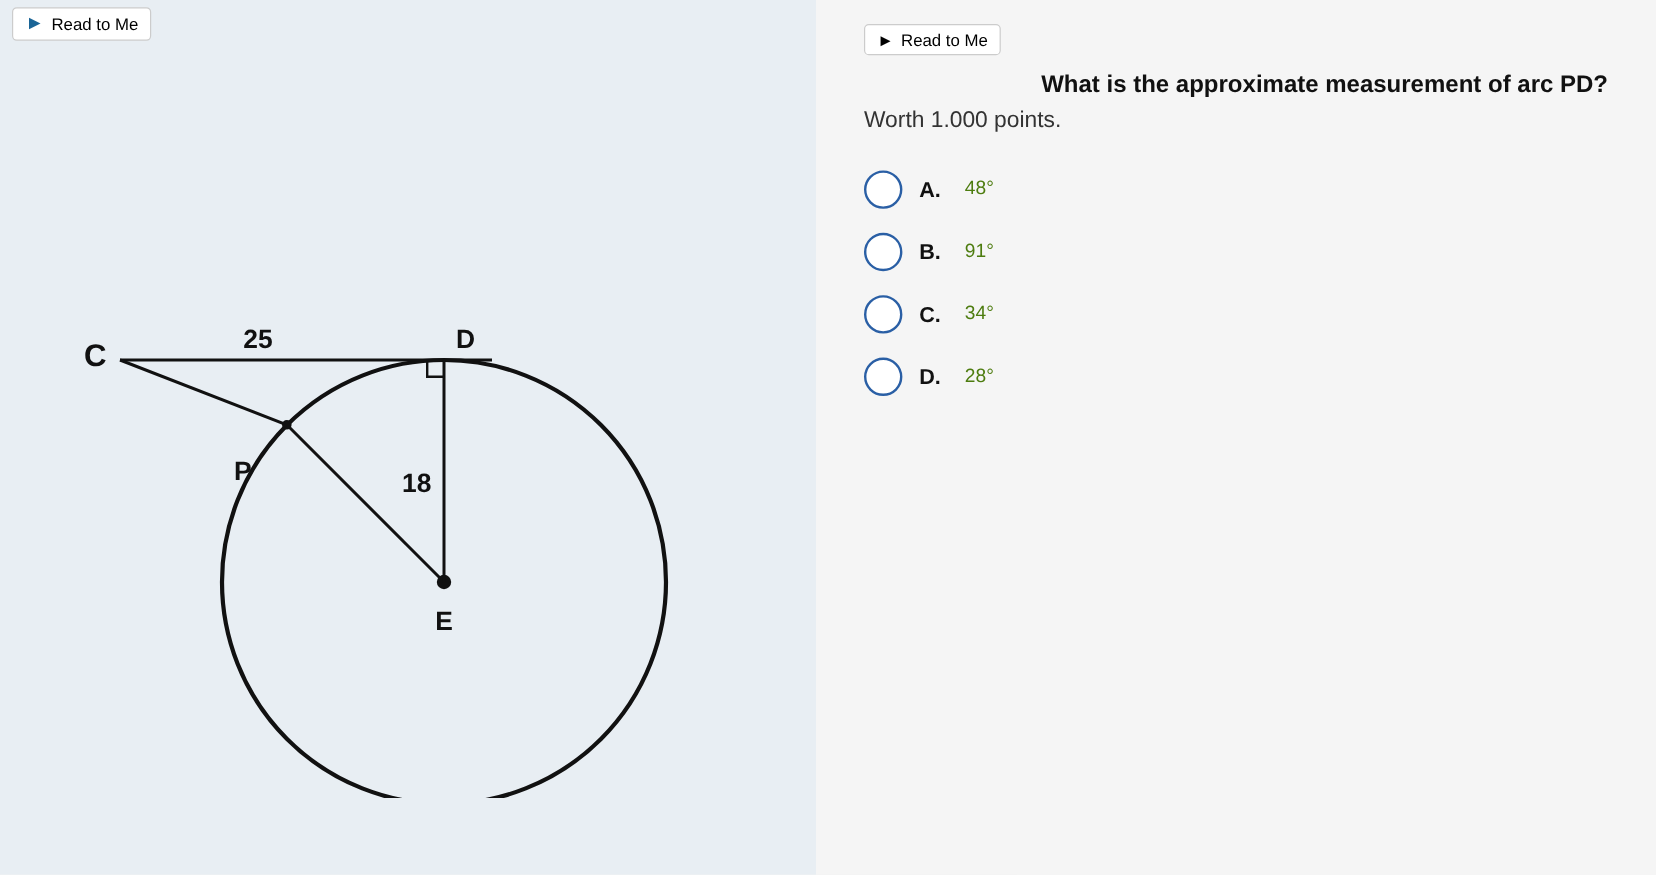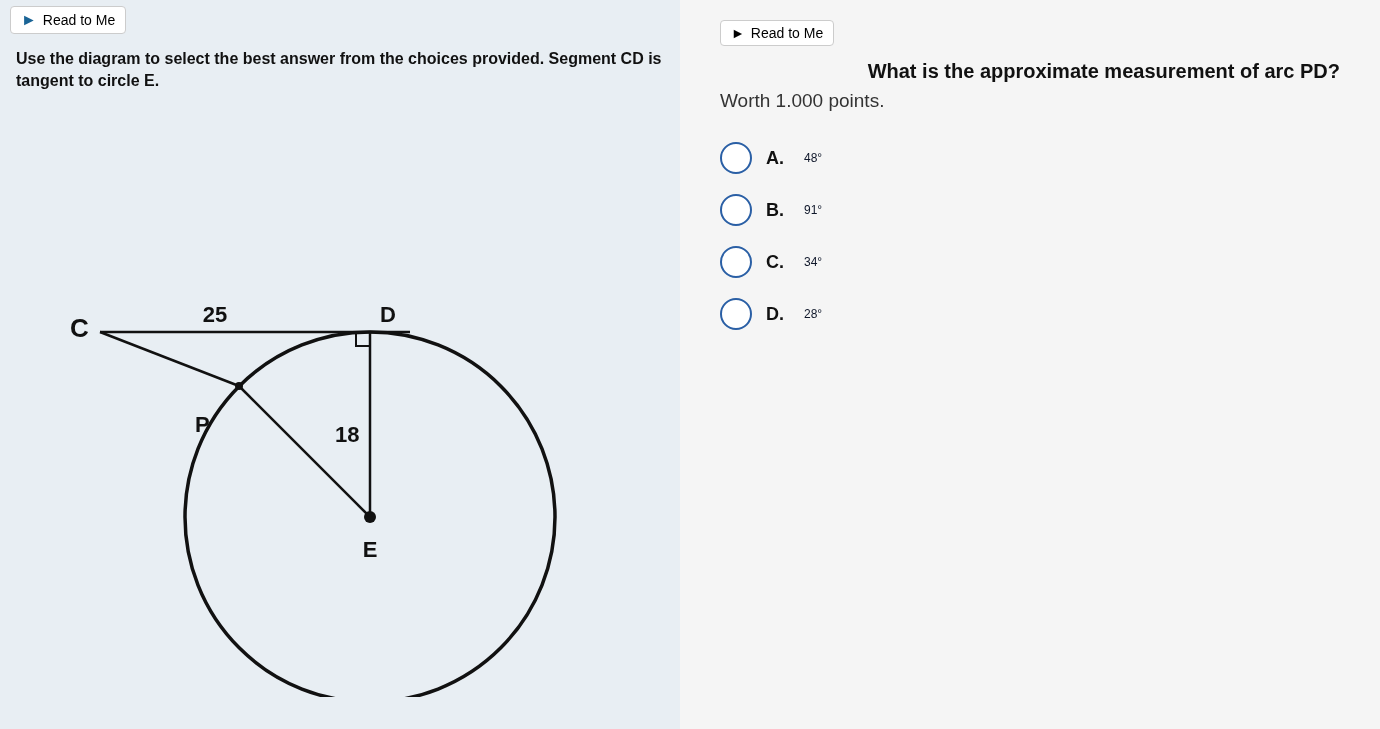--- a/index.html
+++ b/index.html
@@ -115,40 +115,39 @@
       flex-shrink: 0;
     }
 
     .choice-label {
       font-size: 18px;
       color: #111;
       font-weight: 600;
     }
 
     .choice-value {
-      font-size: 12px;
-      color: #0f172a;
+      font-size: 16px;
+      color: #4d7c0f;
       margin-left: 6px;
     }
 
     
     .diagram-svg {
       width: 600px;
       height: 570px;
     }
   </style>
 </head>
 <body>
 
 <div class="left-panel">
   <button class="read-to-me-btn">
     <span class="speaker-icon">►</span>
     <span>Read to Me</span>
   </button>
-  <div class="instructions">Use the diagram to select the best answer from the choices provided. Segment CD is tangent to circle E.</div>
   <div class="diagram-area">
     <svg class="diagram-svg" viewBox="0 0 600 570">
 
       <circle cx="330" cy="390" r="185" fill="none" stroke="#111" stroke-width="3.5"></circle>
 
       <circle cx="330" cy="390" r="6" fill="#111"></circle>
 
       <text x="330" y="430" font-size="22" font-weight="bold" text-anchor="middle" fill="#111">E</text>
 
       <line x1="60" y1="205" x2="370" y2="205" stroke="#111" stroke-width="2.5"></line>

